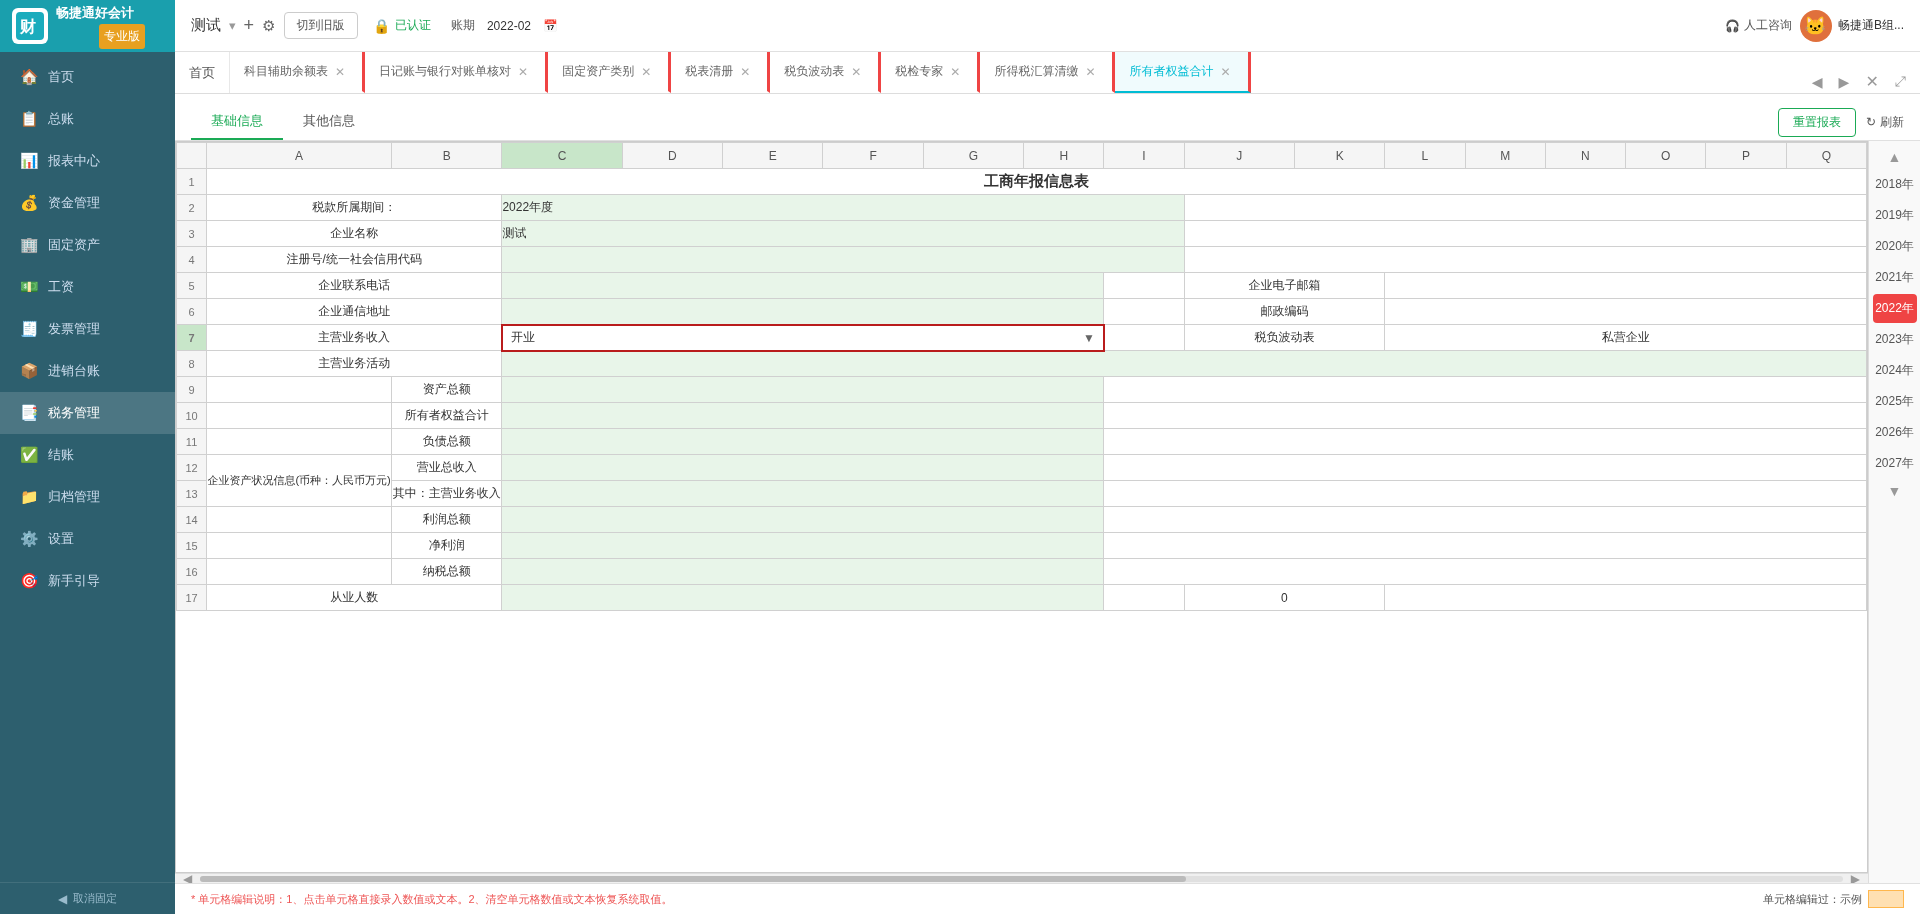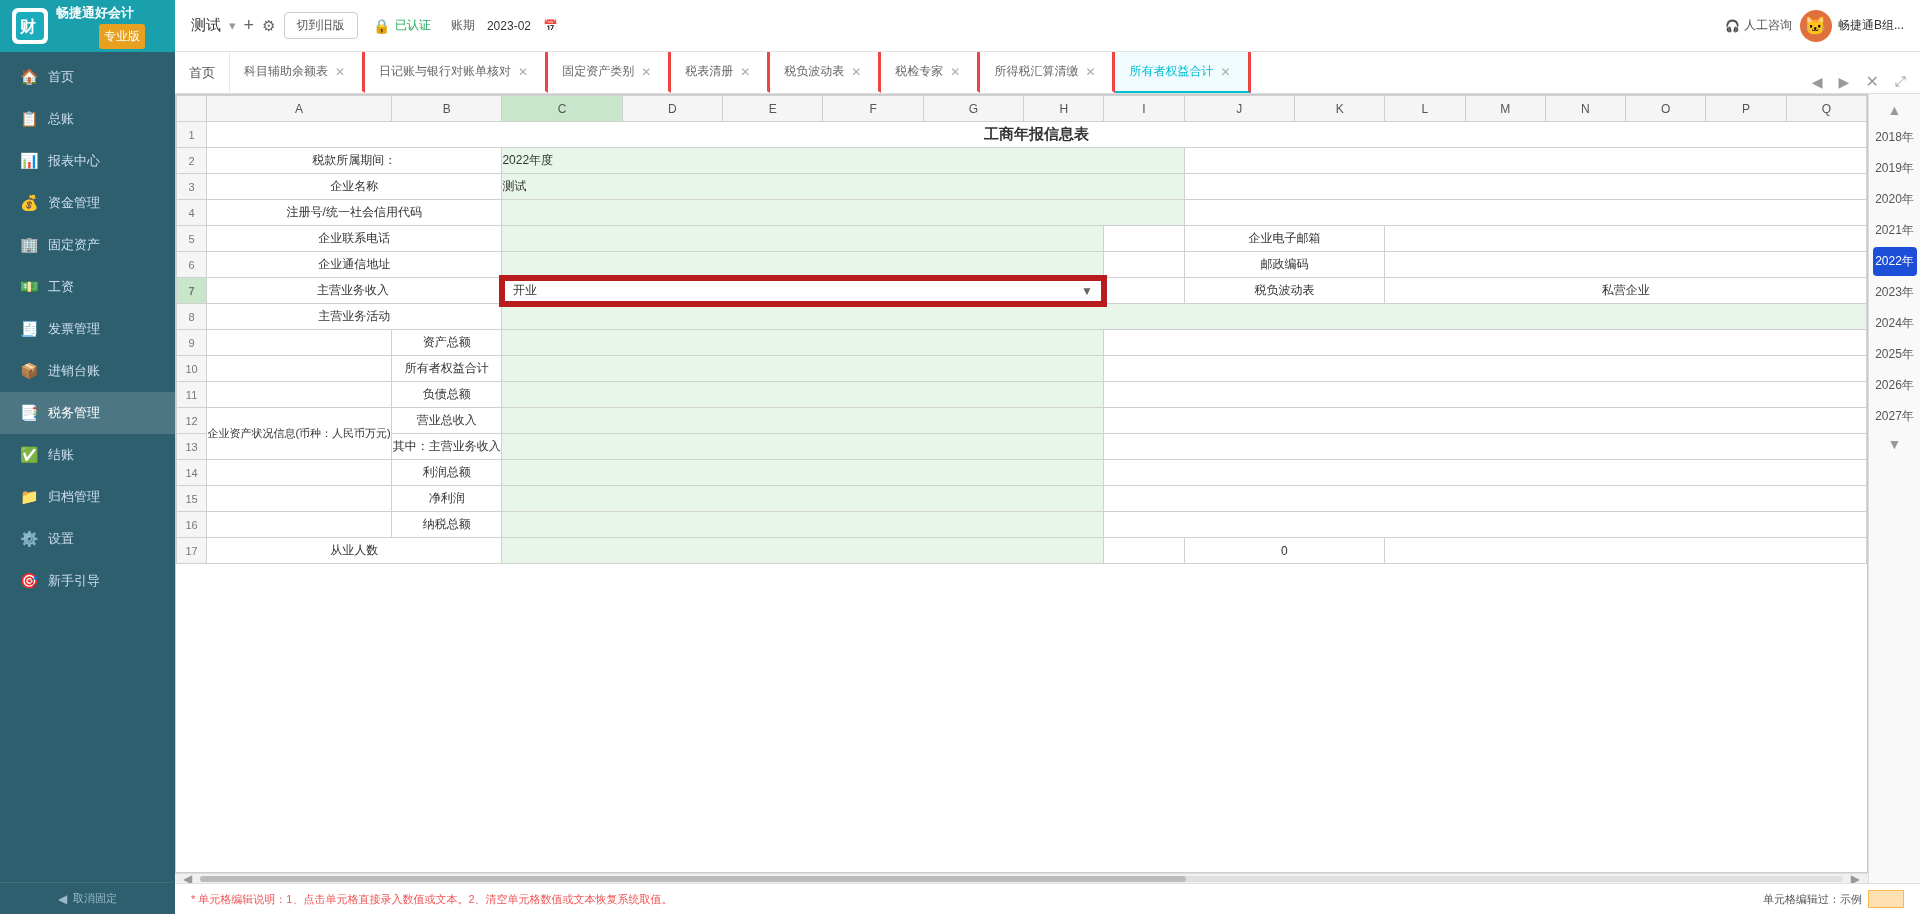--- a/index.html
+++ b/index.html
@@ -94,21 +94,21 @@
     .cell-highlight-col { background: #e8f5e9; }
 
     .select-cell { display: flex; align-items: center; justify-content: space-between; padding: 0 8px; }
     .select-arrow { color: #666; }
 
     
     .year-panel { width: 52px; background: #f9f9f9; border-left: 1px solid #ddd; display: flex; flex-direction: column; align-items: center; padding: 4px 0; overflow-y: auto; flex-shrink: 0; }
     .year-panel::-webkit-scrollbar { width: 3px; }
     .year-up-btn, .year-down-btn { width: 36px; height: 24px; display: flex; align-items: center; justify-content: center; cursor: pointer; color: #999; font-size: 14px; }
     .year-item { width: 44px; text-align: center; padding: 6px 2px; font-size: 12px; cursor: pointer; color: #555; border-radius: 3px; margin: 1px; }
-    .year-item.active { background: #1d4ed8; color: #fff; border-radius: 4px; }
+    .year-item.active { background: #ef4444; color: #fff; border-radius: 4px; }
 
     
     .bottom-bar { background: #fff; border-top: 1px solid #e0e0e0; padding: 6px 16px; display: flex; align-items: center; justify-content: space-between; flex-shrink: 0; }
     .bottom-note { font-size: 11px; color: #e55; }
     .bottom-note span { color: #e55; }
     .bottom-example { display: flex; align-items: center; gap: 6px; font-size: 11px; color: #555; }
     .example-box { width: 36px; height: 18px; background: #ffe0b2; border: 1px solid #ffb74d; }
 
     .scrollbar-bottom { height: 10px; background: #f0f0f0; border-top: 1px solid #ddd; display: flex; align-items: center; padding: 0 4px; }
     .scroll-left-arrow, .scroll-right-arrow { color: #999; font-size: 12px; cursor: pointer; padding: 0 4px; }
@@ -197,21 +197,21 @@
     <span class="topbar-title">测试</span>
     <span class="topbar-arrow">▾</span>
     <span class="topbar-plus">+</span>
     <span class="topbar-gear">⚙</span>
     <button class="topbar-old-btn">切到旧版</button>
     <span style="display:flex;align-items:center;gap:4px;margin-left:8px;">
       <span style="color:#1aaa55;font-size:14px;">🔒</span>
       <span style="color:#1aaa55;font-size:12px;">已认证</span>
     </span>
     <span style="font-size:12px;color:#555;margin-left:12px;">账期</span>
-    <span style="font-size:12px;color:#333;font-weight:500;margin-left:4px;">2023-02</span>
+    <span style="font-size:12px;color:#333;font-weight:500;margin-left:4px;">2022-02</span>
     <span style="color:#888;margin-left:4px;">📅</span>
     <div class="topbar-sep"></div>
     <div class="topbar-service">
       <span>🎧</span>
       <span>人工咨询</span>
     </div>
     <div class="topbar-user">
       <div class="user-avatar">
         <span style="font-size:18px;">🐱</span>
       </div>
@@ -258,20 +258,35 @@
     <div class="tabbar-nav">
       <span class="tabbar-nav-btn">◀</span>
       <span class="tabbar-nav-btn">▶</span>
       <span class="tabbar-close-btn">✕</span>
       <span class="tabbar-expand">⤢</span>
     </div>
   </div>
 
   <div class="content">
 
+    <div class="inner-tabs">
+      <div class="inner-tab active">
+        <span>基础信息</span>
+      </div>
+      <div class="inner-tab">
+        <span>其他信息</span>
+      </div>
+      <div class="inner-tab-actions">
+        <button class="reset-btn">重置报表</button>
+        <div class="refresh-btn">
+          <span>↻</span>
+          <span>刷新</span>
+        </div>
+      </div>
+    </div>
 
     <div class="spreadsheet-container">
       <div class="spreadsheet-main">
         <div class="spreadsheet">
           <table class="sheet">
             <thead>
               <tr>
                 <th class="row-header"></th>
                 <th class="col-A">A</th>
                 <th class="col-B">B</th>
@@ -336,21 +351,21 @@
                 <td colspan="2" class="cell-center">企业通信地址</td>
                 <td colspan="6" class="cell-highlight-col"></td>
                 <td colspan="1"></td>
                 <td colspan="2" class="cell-center">邮政编码</td>
                 <td colspan="6"></td>
               </tr>
 
               <tr>
                 <td class="row-num" style="background:#c8e6c9;font-weight:bold;">7</td>
                 <td colspan="2" class="cell-center">主营业务收入</td>
-                <td colspan="6" style="border:6px solid #b91c1c;background:#fff;padding:0;">
+                <td colspan="6" style="border:2px solid #b91c1c;background:#fff;padding:0;">
                   <div class="select-cell">
                     <span>开业</span>
                     <span class="select-arrow">▼</span>
                   </div>
                 </td>
                 <td></td>
                 <td colspan="2" class="cell-center">税负波动表</td>
                 <td colspan="6" class="cell-center">私营企业</td>
               </tr>
 

